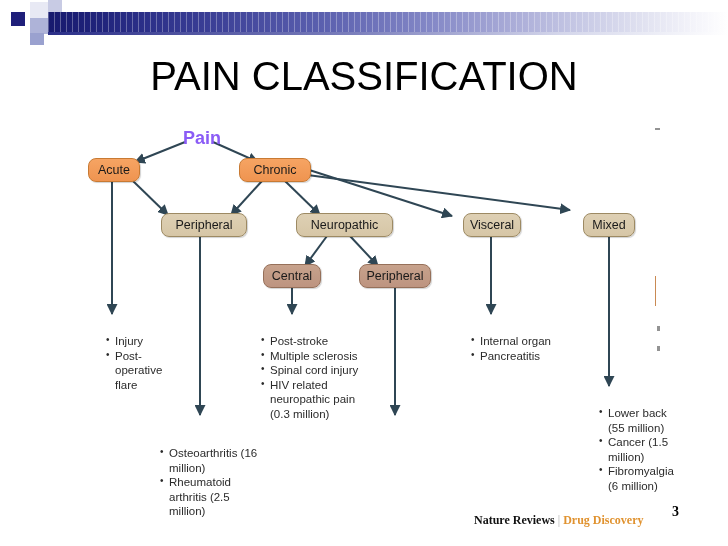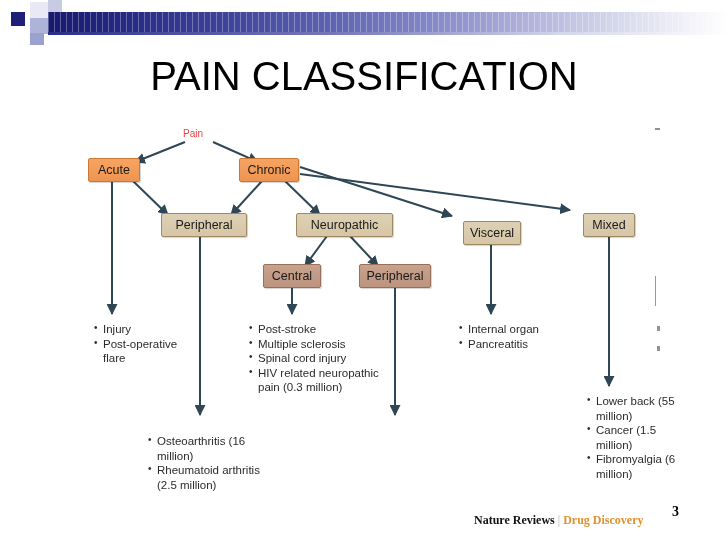--- a/index.html
+++ b/index.html
@@ -56,48 +56,48 @@
   #figure {
     position: absolute; left: 0; top: 118px;
     width: 728px; height: 390px;
   }
   #figure svg { position: absolute; left: 0; top: 0; }
 
   
   .node {
     position: absolute;
     border: 1px solid #8a6a4a;
-    border-radius: 2px;
+    border-radius: 8px;
     color: #1a1a1a;
     font-size: 12.5px;
     font-family: "Liberation Sans", sans-serif;
     display: flex; align-items: center; justify-content: center;
     white-space: nowrap;
     box-shadow: 1px 1px 1px rgba(0,0,0,0.18);
   }
   .node.orange { background: linear-gradient(to bottom,#f6a463,#ef9450); border-color: #c87a33; }
   .node.tan    { background: linear-gradient(to bottom,#ded0b4,#d6c6a6); border-color: #9d8a63; }
   .node.brown  { background: linear-gradient(to bottom,#c7a28c,#bd9480); border-color: #96705a; }
 
   
   #node-pain {
     position: absolute;
-    font-size: 10px; font-weight: normal; color: #ef4444;
+    font-size: 18px; font-weight: bold; color: #8b5cf6;
     font-family: "Liberation Sans", sans-serif;
   }
 
   
   .bullet-list {
     position: absolute;
     font-size: 11.5px;
     line-height: 14.5px;
     color: #2b2b2b;
     font-family: "Liberation Sans", sans-serif;
   }
-  .bullet-list ul { margin: 4px; padding: 0; list-style: none; }
+  .bullet-list ul { margin: 16px; padding: 0; list-style: none; }
   .bullet-list li {
     position: relative;
     padding-left: 9px;
     margin-bottom: 0px;
   }
   .bullet-list li::before {
     content: "\2022";
     position: absolute; left: 0; top: -1px;
     font-size: 10px; color: #2b2b2b;
   }
@@ -179,25 +179,25 @@
 
       <path d="M 491 119 L 491 196"></path>
 
       <path d="M 609 119 L 609 268"></path>
     </g>
   </svg>
 
   <div id="node-pain" style="left:183px; top:10px;">Pain</div>
 
   <div class="node orange" style="left:88px; top:40px; width:52px; height:24px;">Acute</div>
-  <div class="node orange" style="left:239px; top:40px; width:60px; height:24px;">Chronic</div>
+  <div class="node orange" style="left:239px; top:40px; width:72px; height:24px;">Chronic</div>
 
   <div class="node tan" style="left:161px; top:95px; width:86px; height:24px;">Peripheral</div>
   <div class="node tan" style="left:296px; top:95px; width:97px; height:24px;">Neuropathic</div>
-  <div class="node tan" style="left:463px; top:95px; width:58px; height:24px;margin-top:8px;">Visceral</div>
+  <div class="node tan" style="left:463px; top:95px; width:58px; height:24px;">Visceral</div>
   <div class="node tan" style="left:583px; top:95px; width:52px; height:24px;">Mixed</div>
 
   <div class="node brown" style="left:263px; top:146px; width:58px; height:24px;">Central</div>
   <div class="node brown" style="left:359px; top:146px; width:72px; height:24px;">Peripheral</div>
 
   <div class="bullet-list" style="left:90px; top:200px; width:110px;">
     <ul>
       <li>Injury</li>
       <li>Post-operative flare</li>
     </ul>

